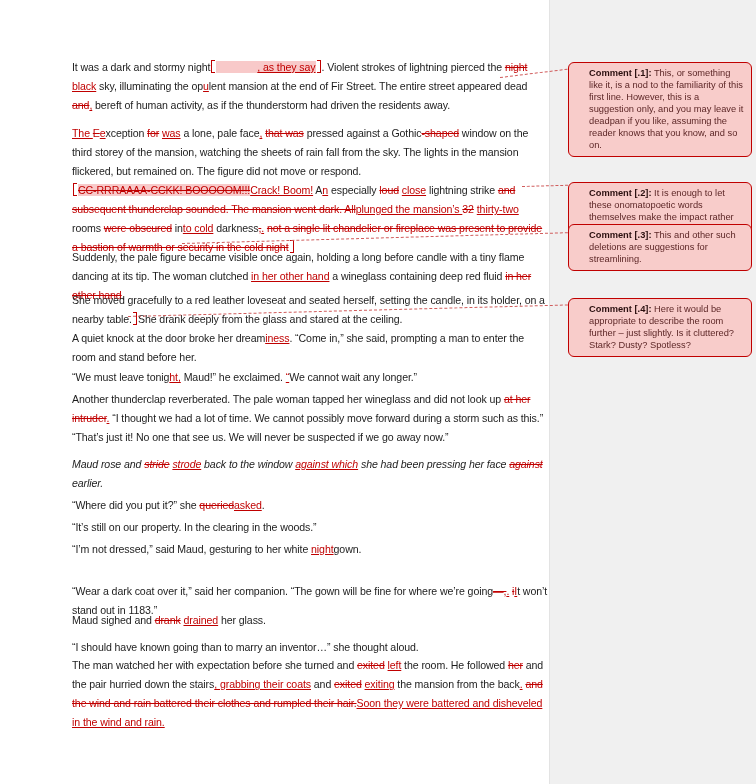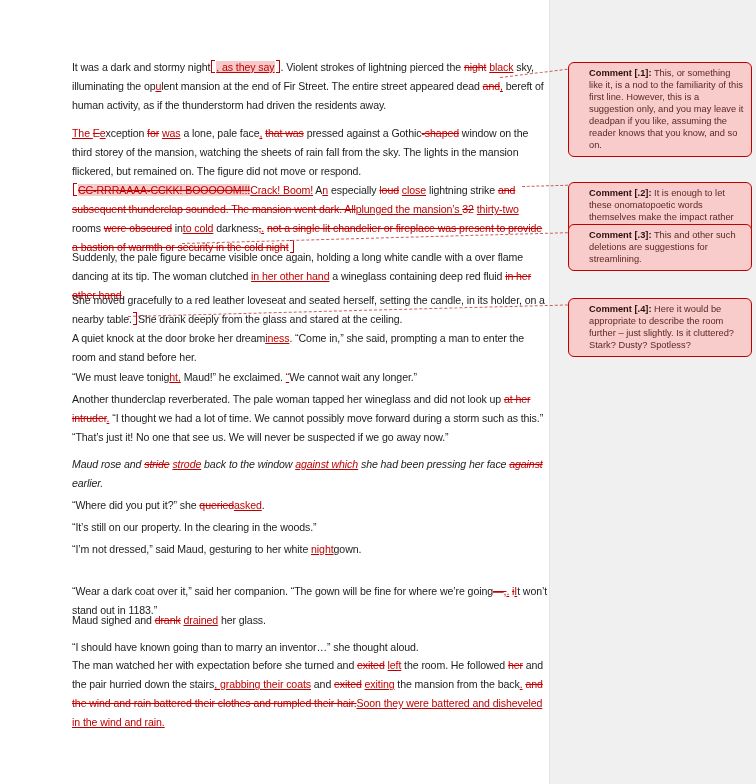--- a/index.html
+++ b/index.html
@@ -6,21 +6,21 @@
     font-family:"Liberation Sans",sans-serif;}
   .stage{position:relative;width:756px;height:784px;}
   .page{position:absolute;left:0;top:0;width:549px;height:784px;background:#ffffff;}
   .comments-panel{position:absolute;left:549px;top:0;width:207px;height:784px;background:#f0f0f0;
     border-left:1px solid #e3e3e3;box-sizing:border-box;}
   .para{position:absolute;left:72px;width:476px;font-size:10.6px;line-height:19px;color:#1c1c1c;
     letter-spacing:-0.1px;}
   .text{color:#1c1c1c;}
   .ins{color:#c00000;text-decoration:underline;}
   .del{color:#c00000;text-decoration:line-through;}
-  .inshl{color:#c00000;text-decoration:underline;background:#f8c9c9;}
+  .inshl{color:#c00000;text-decoration:underline;background:#f8c9c9;padding-left:41px;}
   .delhl{color:#c00000;text-decoration:line-through;background:#f8c9c9;}
   .br{display:inline-block;width:3px;height:11px;position:relative;top:2px;margin:0 1px;}
   .bro{border-left:1.2px solid #c00000;border-top:1.2px solid #c00000;border-bottom:1.2px solid #c00000;}
   .brc{border-right:1.2px solid #c00000;border-top:1.2px solid #c00000;border-bottom:1.2px solid #c00000;}
   .comment-card{position:absolute;left:568px;width:184px;box-sizing:border-box;background:#f8ccca;
     border:1.5px solid #c00000;border-radius:6px;padding:4px 6px 5px 20px;font-size:9.3px;
     line-height:12px;color:#5d2727;}
   .comment-card .lbl{font-weight:bold;color:#2a0f0f;}
   .c1{top:62px;} .c2{top:182px;} .c3{top:224px;} .c4{top:298px;}
   .conn{position:absolute;border-top:1.2px dashed #d05c5c;height:0;transform-origin:left center;}
@@ -32,21 +32,21 @@
 </head>
 <body>
 
 <div class="stage">
 
   <div class="page">
     <div>
         <div class="para" style="top: 58px;"><span class="text">It was a dark and stormy night</span><span class="br bro"></span><span class="inshl">, as they say</span><span class="br brc"></span><span class="text">. Violent strokes of lightning pierced the </span><span class="del">night</span><span class="text"> </span><span class="ins">black</span><span class="text"> sky, illuminating the op</span><span class="ins">u</span><span class="text">lent mansion at the end of Fir Street. The entire street appeared dead </span><span class="del">and</span><span class="ins">,</span><span class="text"> bereft of human activity, as if the thunderstorm had driven the residents away.</span></div>
         <div class="para" style="top: 124px;"><span class="ins">The </span><span class="del">E</span><span class="ins">e</span><span class="text">xception </span><span class="del">for</span><span class="text"> </span><span class="ins">was</span><span class="text"> a lone, pale face</span><span class="ins">,</span><span class="text"> </span><span class="del">that was</span><span class="text"> pressed against a Gothic</span><span class="del">-shaped</span><span class="text"> window on the third storey of the mansion, watching the sheets of rain fall from the sky. The lights in the mansion flickered, but remained on. The figure did not move or respond.</span></div>
         <div class="para" style="top: 181px;"><span class="br bro"></span><span class="delhl">CC-RRRAAAA-CCKK! BOOOOOM!!!</span><span class="ins">Crack!  Boom!</span><span class="text"> A</span><span class="ins">n</span><span class="text"> especially </span><span class="del">loud</span><span class="text"> </span><span class="ins">close</span><span class="text"> lightning strike </span><span class="del">and subsequent thunderclap sounded. The mansion went dark. All</span><span class="ins">plunged the mansion’s </span><span class="del">32</span><span class="text"> </span><span class="ins">thirty-two</span><span class="text"> rooms </span><span class="del">were obscured</span><span class="text"> in</span><span class="ins">to cold</span><span class="text"> darkness</span><span class="del">,</span><span class="ins">.</span><span class="text"> </span><span class="del">not a single lit chandelier or fireplace was present to provide a bastion of warmth or security in the cold night</span><span class="br brc"></span></div>
-        <div class="para" style="top: 248px;"><span class="text">Suddenly, the pale figure became visible once again, holding a long white candle with a over flame dancing at its tip. The woman clutched </span><span class="ins">in her other hand</span><span class="text"> a wineglass containing deep red fluid </span><span class="del">in her other hand</span><span class="text">.</span></div>
+        <div class="para" style="top: 248px;"><span class="text">Suddenly, the pale figure became visible once again, holding a long before candle with a tiny flame dancing at its tip. The woman clutched </span><span class="ins">in her other hand</span><span class="text"> a wineglass containing deep red fluid </span><span class="del">in her other hand</span><span class="text">.</span></div>
         <div class="para" style="top: 291px;"><span class="text">She moved gracefully to a red leather loveseat and seated herself, setting the candle, in its holder, on a nearby table.</span><span class="br brc"></span><span class="text">She drank deeply from the glass and stared at the ceiling.</span></div>
         <div class="para" style="top: 329px;"><span class="text">A quiet knock at the door broke her dream</span><span class="ins">iness</span><span class="text">. “Come in,” she said, prompting a man to enter the room and stand before her.</span></div>
         <div class="para" style="top: 368px;"><span class="text">“We must leave tonig</span><span class="ins">ht,</span><span class="text"> Maud!” he exclaimed. </span><span class="ins">“</span><span class="text">We cannot wait any longer.”</span></div>
         <div class="para" style="top: 390px;"><span class="text">Another thunderclap reverberated. The pale woman tapped her wineglass and did not look up </span><span class="del">at her intruder</span><span class="ins">.</span><span class="text"> “I thought we had a lot of time. We cannot possibly move forward during a storm such as this.”</span></div>
         <div class="para" style="top: 428px;"><span class="text">“That’s just it! No one that see us. We will never be suspected if we go away now.”</span></div>
         <div class="para" style="top: 455px; font-style: italic;"><span class="text">Maud rose and </span><span class="del">stride</span><span class="text"> </span><span class="ins">strode</span><span class="text"> back to the window </span><span class="ins">against which</span><span class="text"> she had been pressing her face </span><span class="del">against</span><span class="text"> earlier.</span></div>
         <div class="para" style="top: 496px;"><span class="text">“Where did you put it?” she </span><span class="del">queried</span><span class="ins">asked</span><span class="text">.</span></div>
         <div class="para" style="top: 518px;"><span class="text">“It’s still on our property. In the clearing in the woods.”</span></div>
         <div class="para" style="top: 540px;"><span class="text">“I’m not dressed,” said Maud, gesturing to her white </span><span class="ins">night</span><span class="text">gown.</span></div>
         <div class="para" style="top: 582px;"><span class="text">“Wear a dark coat over it,” said her companion. “The gown will be fine for where we’re going</span><span class="del">—,</span><span class="ins">.</span><span class="text"> </span><span class="del">i</span><span class="ins">I</span><span class="text">t won’t stand out in 1183.”</span></div>

